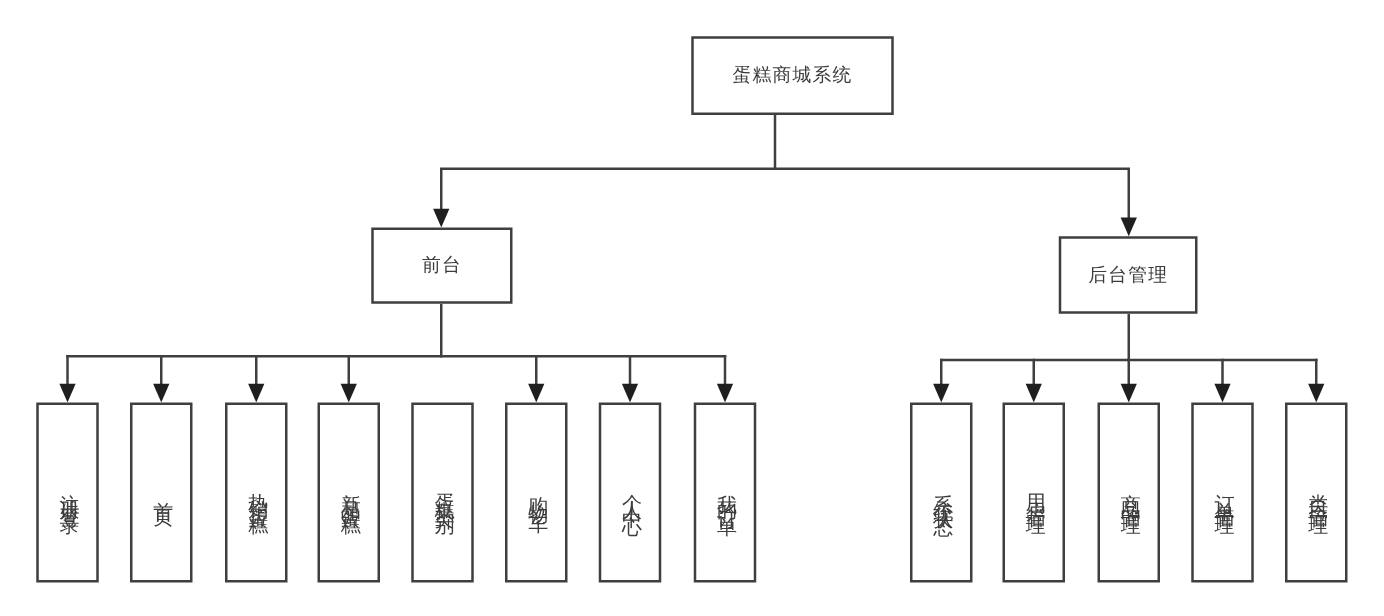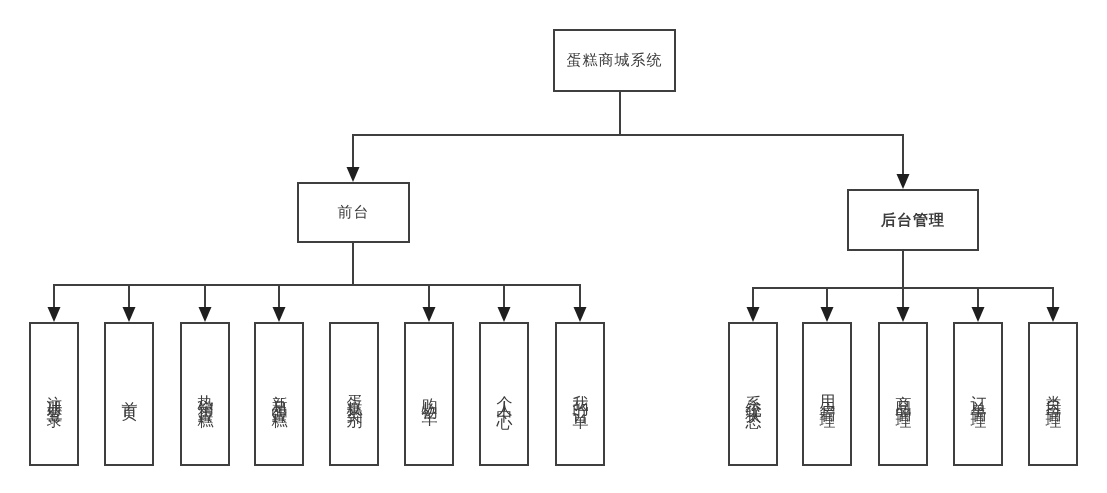--- a/index.html
+++ b/index.html
@@ -47,23 +47,23 @@
     color: var(--text);
   }
   .v-label {
     writing-mode: vertical-rl;
     text-orientation: upright;
     font-size: 16px;
     letter-spacing: 6px;
     color: var(--text);
   }
   
-  .node-root     { left: 553px; top: 29px;  width: 123px; height: 63px; }
+  .node-root     { left: 553px; top: 29px;  width: 162px; height: 63px; }
   .node-frontend { left: 297px; top: 182px; width: 113px; height: 61px; text-align: center; }
-  .node-backend  { left: 847px; top: 189px; width: 132px; height: 62px; font-weight: bold; }
+  .node-backend  { left: 847px; top: 189px; width: 111px; height: 62px; }
   .leaf { top: 322px; width: 50px; height: 144px; }
   .lf-0 { left: 29px; }  .lf-1 { left: 104px; } .lf-2 { left: 180px; }
   .lf-3 { left: 254px; } .lf-4 { left: 329px; } .lf-5 { left: 404px; }
   .lf-6 { left: 479px; } .lf-7 { left: 555px; }
   .rt-0 { left: 728px; } .rt-1 { left: 802px; } .rt-2 { left: 878px; }
   .rt-3 { left: 953px; } .rt-4 { left: 1028px; }
 </style>
 </head>
 <body>
 

